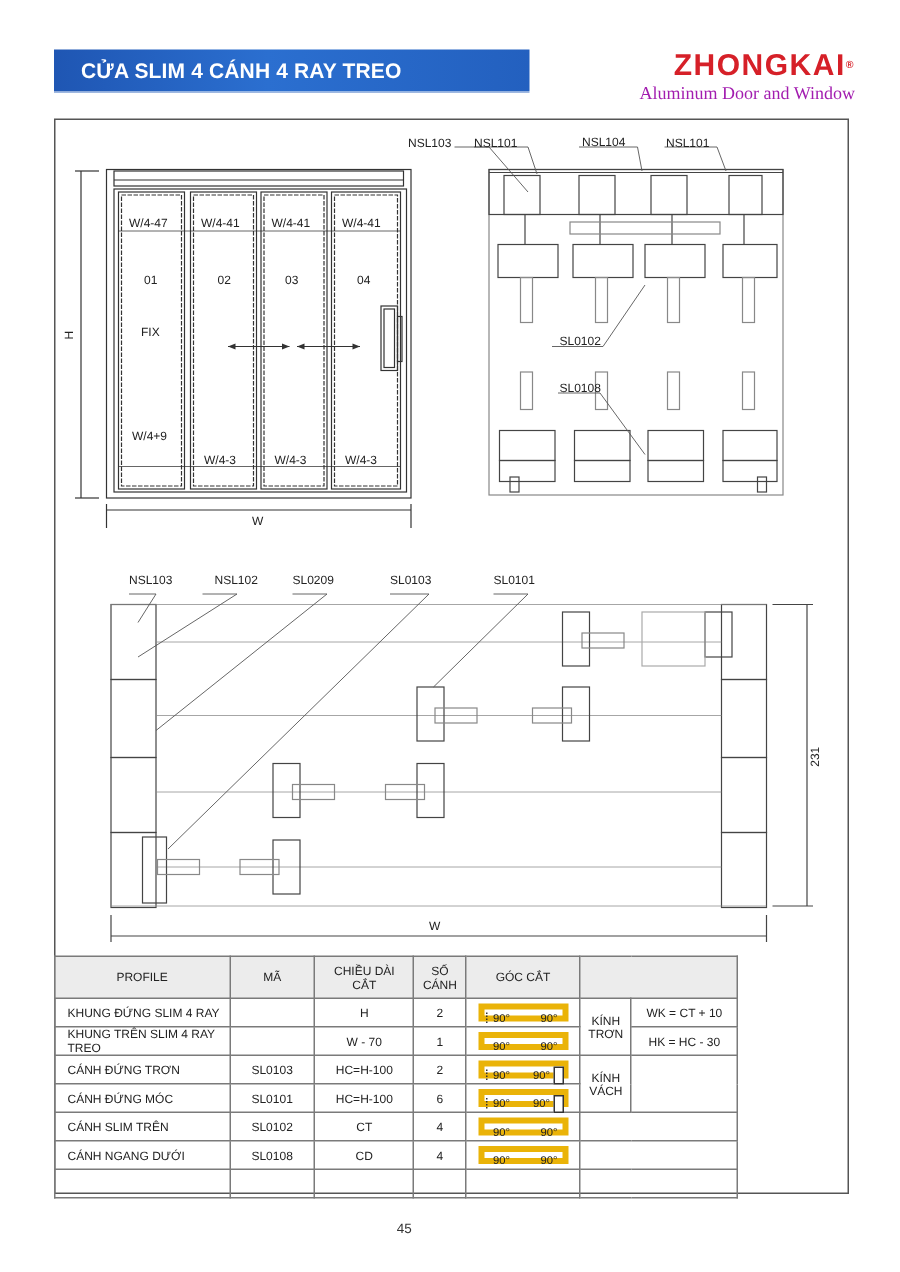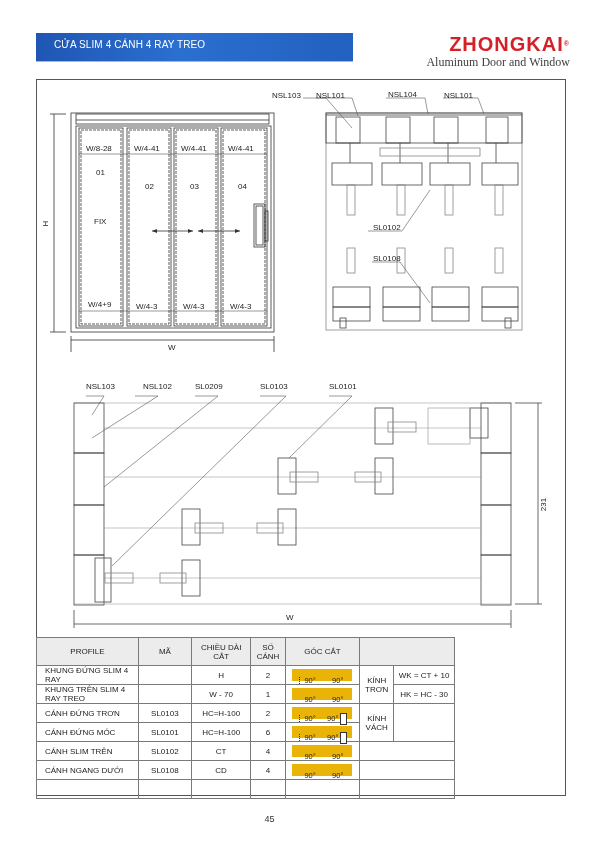--- a/index.html
+++ b/index.html
@@ -5,55 +5,55 @@
   * { box-sizing: border-box; margin: 0; padding: 0; }
   html, body { width: 600px; height: 848px; background: #ffffff; overflow: hidden; }
   body { font-family: "Liberation Sans", "DejaVu Sans", sans-serif; color: #222; position: relative; }
 
   .banner {
     position: absolute; left: 36px; top: 33px; width: 317px; height: 28px;
     background: linear-gradient(90deg, #1f56b3 0%, #2b6fd0 45%, #2360bf 100%);
     box-shadow: 0 1px 0 #9fb8e0;
   }
   .banner-title {
-    position: absolute; left: 18px; top: 6px; color: #ffffff; font-weight: normal;
-    font-size: 10px; letter-spacing: 0.1px;
+    position: absolute; left: 18px; top: 6px; color: #ffffff; font-weight: bold;
+    font-size: 14px; letter-spacing: 0.1px;
   }
   .logo { position: absolute; left: 420px; top: 34px; width: 150px; text-align: right; }
   .logo-brand {
     font-family: "Liberation Sans", sans-serif; font-weight: bold; font-size: 20px;
     color: #d62028; letter-spacing: 1px; line-height: 20px;
   }
   .logo-reg { font-size: 7px; color: #d62028; vertical-align: top; }
   .logo-tag {
     font-family: "Liberation Serif", "DejaVu Serif", serif; font-size: 12px;
-    color: #404040; margin-top: 2px; line-height: 13px;
+    color: #a21caf; margin-top: 2px; line-height: 13px;
   }
 
   .frame {
     position: absolute; left: 36px; top: 79px; width: 530px; height: 717px;
     border: 1px solid #555; background: #fff;
   }
 
   .drawing { position: absolute; }
   .callout { position: absolute; font-size: 8px; color: #222; }
 
   
   .spec-table {
-    position: absolute; left: 36px; top: 637px; width: 419px;
+    position: absolute; left: 36px; top: 637px; width: 456px;
     border-collapse: collapse; font-size: 8px; border-radius: 25px;
   }
   .spec-table th, .spec-table td {
     border: 1px solid #7a7a7a; text-align: center; vertical-align: middle;
     height: 19px; padding: 0 4px;
   }
   .spec-table th { background: #ececec; font-weight: normal; height: 28px; font-size: 8px; line-height: 9px; }
   .spec-table td.left { text-align: left; padding-left: 8px; }
   .angle-box {
-    display: inline-block; width: 60px; height: 12px; border: 6px solid #eab308;
+    display: inline-block; width: 60px; height: 12px; border: 4px solid #eab308;
     position: relative; font-size: 7.5px; line-height: 11px; vertical-align: middle;
   }
   .angle-box .a1 { position: absolute; left: 6px; top: 0; }
   .angle-box .a2 { position: absolute; right: 3px; top: 0; }
   .angle-box.mark::before {
     content: ""; position: absolute; left: 1px; top: 2px; width: 2px; height: 7px;
     border-left: 1px dotted #333;
   }
   .angle-box.notch::after {
     content: ""; position: absolute; right: -1px; top: 0px; width: 5px; height: 10px;
@@ -115,33 +115,33 @@
     <polygon points="152,231 157,229 157,233"></polygon>
     <polygon points="193,231 188,229 188,233"></polygon>
     <polygon points="198,231 203,229 203,233"></polygon>
     <polygon points="240,231 235,229 235,233"></polygon>
   </g>
 </svg>
 
 <div class="callout" style="left:43px;top:219px;transform:rotate(-90deg);font-size:8px">H</div>
 <div class="callout" style="left:168px;top:343px;font-size:8px">W</div>
 
-<div class="callout" style="left:86px;top:144px">W/8-28</div>
+<div class="callout" style="left:86px;top:144px">W/4-47</div>
 <div class="callout" style="left:134px;top:144px">W/4-41</div>
 <div class="callout" style="left:181px;top:144px">W/4-41</div>
 <div class="callout" style="left:228px;top:144px">W/4-41</div>
 
-<div class="callout" style="left:96px;top:168px">01</div>
+<div class="callout" style="left:96px;top:182px">01</div>
 <div class="callout" style="left:145px;top:182px">02</div>
 <div class="callout" style="left:190px;top:182px">03</div>
 <div class="callout" style="left:238px;top:182px">04</div>
 
 <div class="callout" style="left:94px;top:217px">FIX</div>
 
-<div class="callout" style="left:88px;top:300px">W/4+9</div>
+<div class="callout" style="left:88px;top:286px">W/4+9</div>
 <div class="callout" style="left:136px;top:302px">W/4-3</div>
 <div class="callout" style="left:183px;top:302px">W/4-3</div>
 <div class="callout" style="left:230px;top:302px">W/4-3</div>
 
 <svg class="drawing" style="left:0;top:0" width="600" height="848" viewBox="0 0 600 848">
   <g stroke="#444" fill="none" stroke-width="0.8">
     <rect x="326" y="113" width="196" height="217" stroke="#888"></rect>
 
     <rect x="326" y="113" width="196" height="30"></rect>
     <line x1="326" y1="115" x2="522" y2="115"></line>

